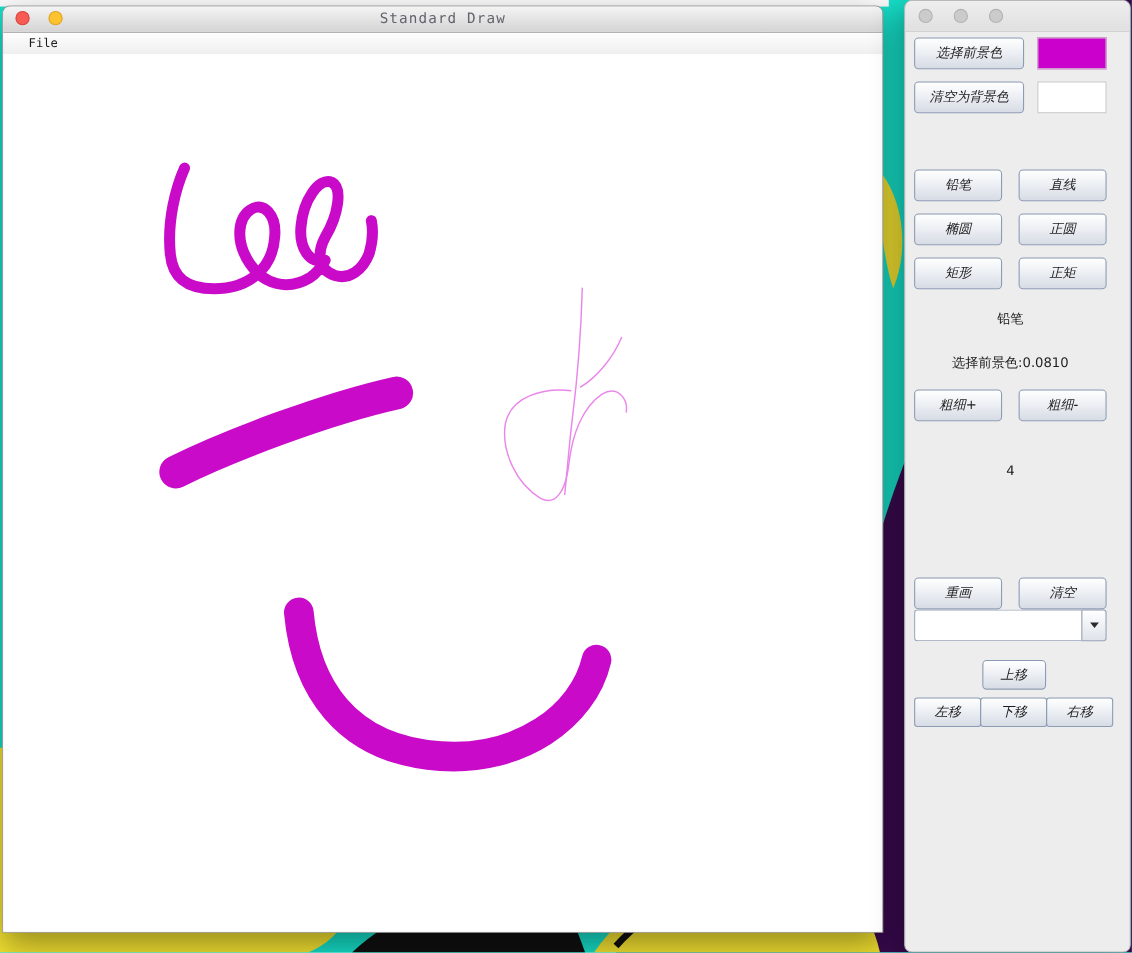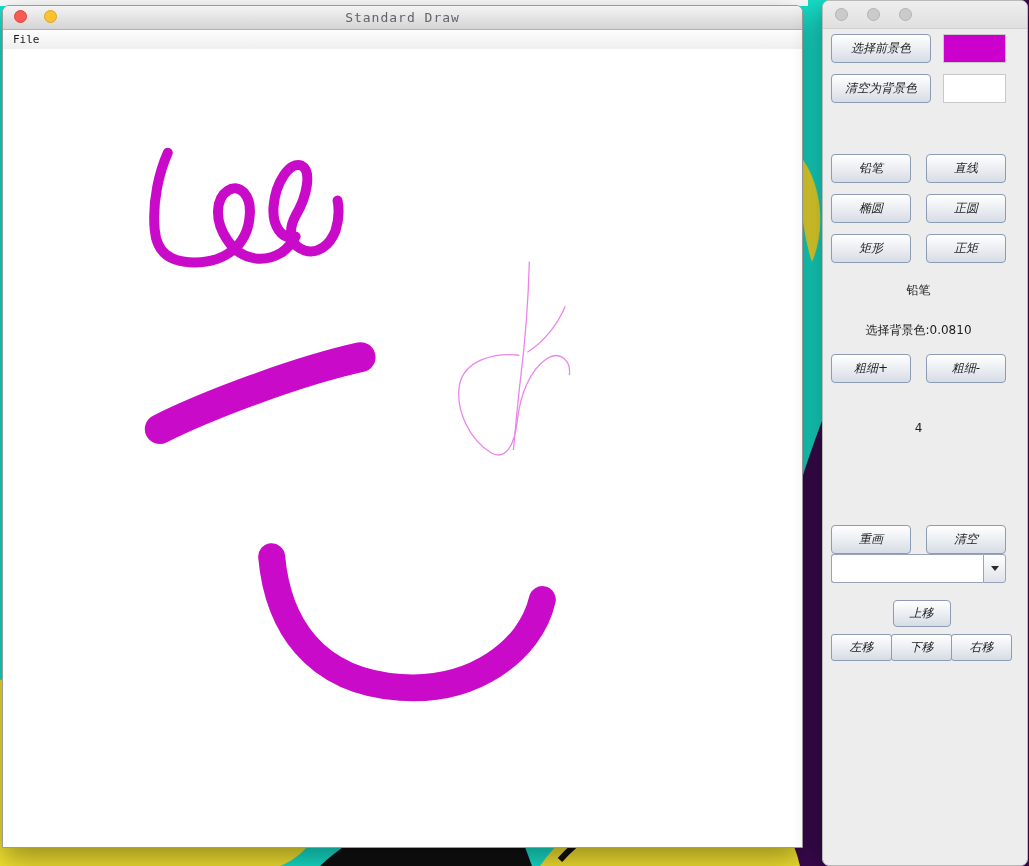--- a/index.html
+++ b/index.html
@@ -21,21 +21,21 @@
     height:23px;background:linear-gradient(#f4f4f4,#d4d4d4);
     border-bottom:1px solid #b2b2b2;border-radius:6px 6px 0 0;
     position:relative;display:flex;align-items:center;justify-content:center;
   }
   .tl{position:absolute;top:4px;width:13px;height:13px;border-radius:50%;box-sizing:border-box}
   .tl.red{left:11px;background:#f75c54;border:1px solid #d8433c}
   .tl.yellow{left:41px;background:#fbc32f;border:1px solid #dfa321}
   .win-title{font-family:"DejaVu Sans Mono",monospace;font-size:13px;color:#63636d;letter-spacing:1px}
   .menubar{
     height:19px;background:linear-gradient(#fdfdfd,#efefef);
-    border-bottom:1px solid #cfcfcf;display:flex;align-items:center;padding-left:5px;
+    border-bottom:1px solid #cfcfcf;display:flex;align-items:center;padding-left:18px;
   }
   .menu-item{font-family:"DejaVu Sans Mono",monospace;font-size:11px;color:#1b1b1b;padding:0 5px}
   .canvas{position:absolute;left:0;top:43px;right:0;bottom:0;background:#fff;overflow:hidden}
   .canvas svg{display:block;width:100%;height:100%}
 
   
   .panel{
     left:822px;top:0;width:206px;height:866px;background:#ededed;
     border:1px solid #b9b9b9;border-radius:7px;
     box-shadow:-4px 8px 24px rgba(0,0,0,.35);
@@ -144,21 +144,21 @@
     <div class="jbtn w80">矩形</div>
     <div class="jbtn w80">正矩</div>
   </div>
 
   <div class="prow row2" style="top:193px;height:29px">
     <div class="jbtn w80">椭圆</div>
     <div class="jbtn w80">正圆</div>
   </div>
 
   <div class="plabel" style="top:281px">铅笔</div>
-  <div class="plabel" style="top:321px">选择背景色:0.0810</div>
+  <div class="plabel" style="top:321px">选择前景色:0.0810</div>
 
   <div class="prow row2" style="top:353px;height:29px">
     <div class="jbtn w80">粗细+</div>
     <div class="jbtn w80">粗细-</div>
   </div>
 
   <div class="plabel" style="top:420px">4</div>
 
   <div class="prow row2" style="top:524px;height:29px">
     <div class="jbtn w80">重画</div>

